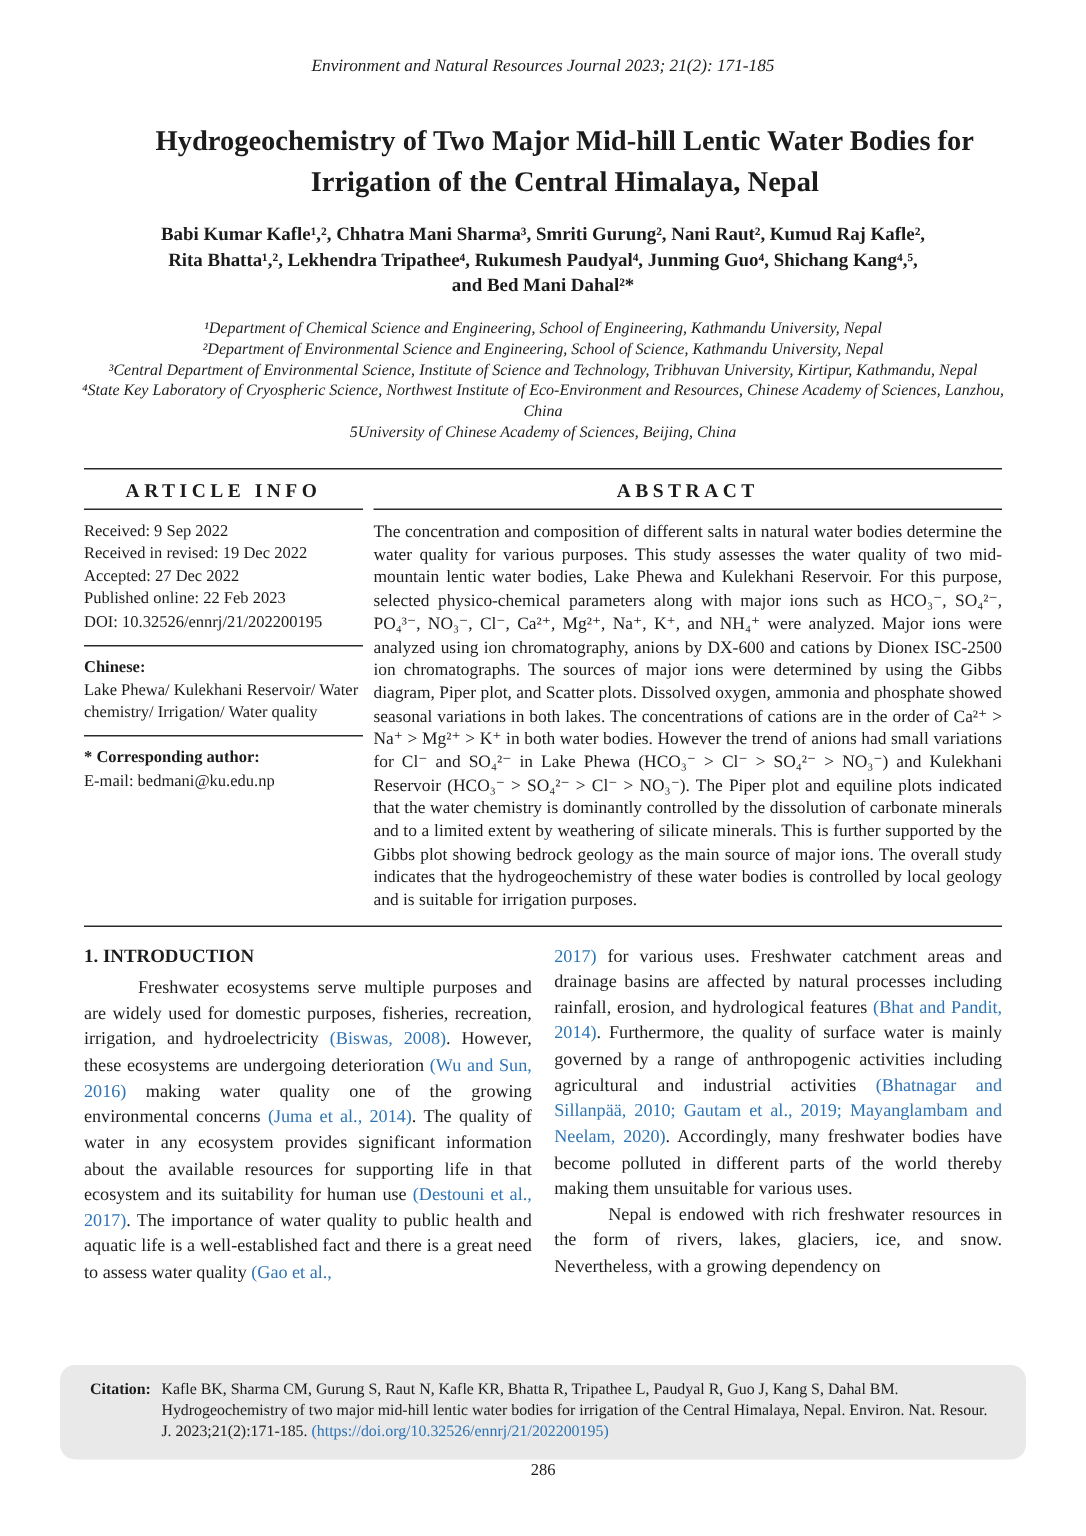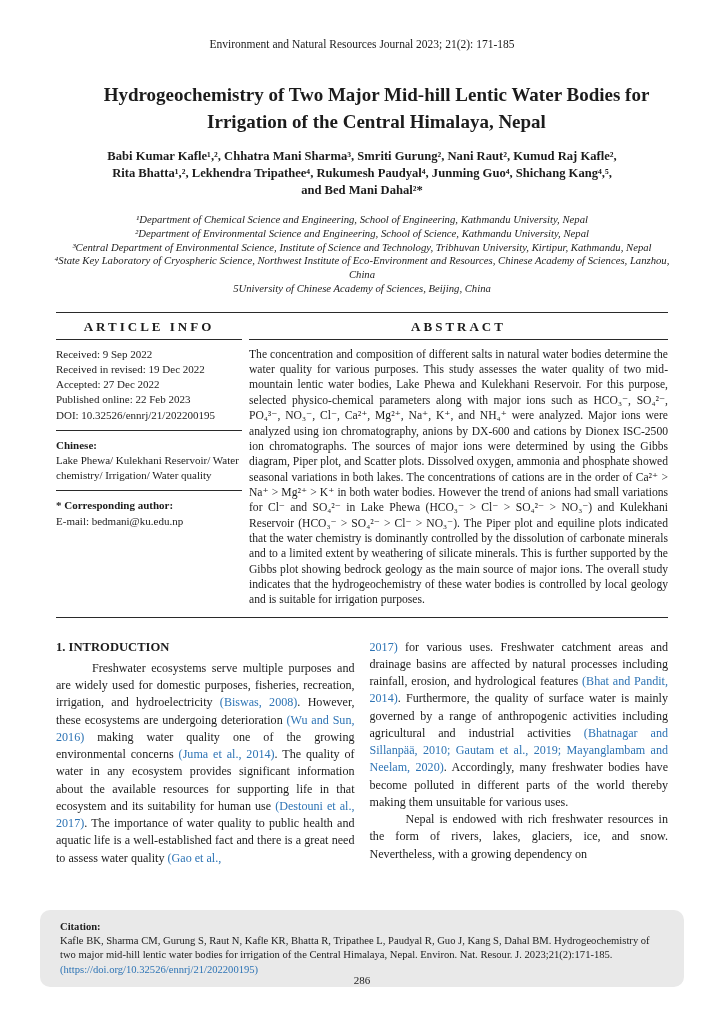--- a/index.html
+++ b/index.html
@@ -15,20 +15,21 @@
     background: #ffffff;
     color: var(--text);
     font-family: "Liberation Serif", "DejaVu Serif", serif;
     position: relative;
     overflow: hidden;
   }
   .journal-header {
     padding-top: 38px;
     text-align: center;
     font-size: 11.5px;
+    font-style: italic;
   }
   .paper-title {
     margin-top: 31px;
     padding: 0 68px;
     text-align: center;
     font-size: 19px;
     font-weight: bold;
     line-height: 27px;
     margin-left: 29px;
   }
@@ -68,42 +69,41 @@
   }
   .info-block { font-size: 11px; line-height: 15.2px; padding: 7px 0 7px; }
   .info-divider { border: none; border-top: 1.1px solid var(--rule); }
   .bold { font-weight: bold; }
   .abs-text {
     font-size: 11.6px;
     line-height: 15.35px;
     text-align: justify;
     padding-top: 7px;
   }
-  .body-columns { display: flex; gap: 15px; margin: 21px 56px 0; }
+  .body-columns { display: flex; gap: 15px; margin: 11px 56px 0; }
   .body-col {
     flex: 1;
     font-size: 12.1px;
     line-height: 17.25px;
     text-align: justify;
   }
   .section-heading { font-weight: bold; font-size: 12.6px; margin-bottom: 4px; }
   .para-indent { text-indent: 36px; }
   .seg-link { color: var(--link-blue); }
   .citation-box {
     position: absolute;
     left: 40px;
     right: 40px;
     top: 910px;
     background: var(--citation-box-bg);
     border-radius: 10px;
     padding: 10px 18px 10px 20px;
     display: flex;
     font-size: 10.6px;
     line-height: 14.2px;
-    flex-direction: column;
   }
   .citation-label { font-weight: bold; flex: none; margin-right: 7px; }
   .citation-text { flex: 1; }
   .page-number {
     position: absolute;
     left: 0; right: 0;
     top: 974px;
     text-align: center;
     font-size: 11px;
   }

